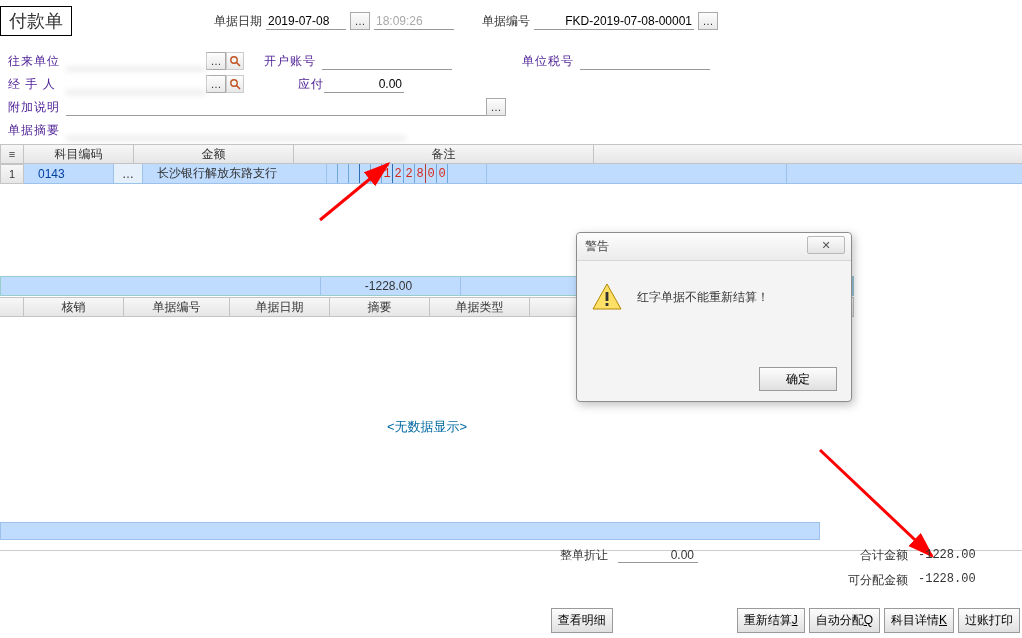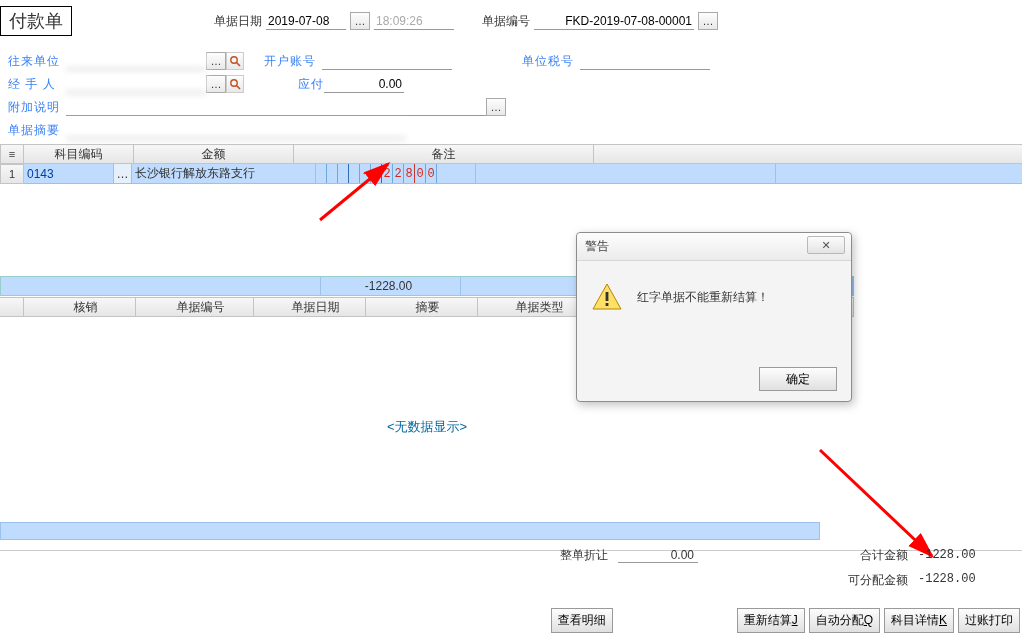--- a/index.html
+++ b/index.html
@@ -6,51 +6,51 @@
     body { font-family: "Microsoft YaHei", SimSun, sans-serif; font-size: 12px; background: #fff; color: #333; width: 1022px; height: 638px; overflow: hidden; position: relative; }
     
     .title-bar { padding: 6px 0; }
     .title-box { border: 1px solid #000; display: inline-block; padding: 2px 8px; font-size: 18px; font-weight: normal; }
     
     .header-row { display: flex; align-items: center; gap: 4px; padding: 0 4px; position: absolute; top: 12px; left: 200px; }
     .header-row .lbl { margin-left: 10px; }
     
     .form-area { padding: 2px 8px; }
     .form-row { display: flex; align-items: center; height: 22px; margin-bottom: 1px; }
-    .flabel { width: 58px; text-align: left; color: #3b82f6; letter-spacing: 1px; }
+    .flabel { width: 58px; text-align: left; color: #4c1d95; letter-spacing: 1px; }
     .finput { background: #fff; border: none; border-bottom: 1px solid #999; height: 18px; padding: 0 2px; font-size: 12px; }
     .finput.w1 { width: 140px; }
     .finput.w2 { width: 130px; }
     .finput.w3 { width: 80px; }
     .finput.wlong { width: 340px; }
     .finput.disabled { color: #aaa; }
     .btn-dots { width: 20px; height: 18px; border: 1px solid #aaa; background: linear-gradient(#fdfdfd,#e8e8e8); font-size: 11px; cursor: pointer; display: inline-flex; align-items: center; justify-content: center; }
     .btn-icon { width: 18px; height: 18px; border: 1px solid #ccc; background: linear-gradient(#fdfdfd,#e8e8e8); display: inline-flex; align-items: center; justify-content: center; cursor: pointer; }
     .gap { width: 20px; }
     
     .grid1-head { display: flex; background: linear-gradient(#f7f7f7,#e6e6e6); border-top: 1px solid #c4c4c4; border-bottom: 1px solid #c4c4c4; height: 20px; align-items: center; font-size: 12px; }
     .grid1-head > div { border-right: 1px solid #c4c4c4; text-align: center; height: 100%; display: flex; align-items: center; justify-content: center; }
     .rowsel { width: 24px; background: linear-gradient(#f7f7f7,#e6e6e6); border: 1px solid #c4c4c4; height: 20px; display:flex; align-items:center; justify-content:center; font-size:11px; color:#333;}
     
     .grid1-row { display: flex; background: #bfdcff; height: 20px; align-items: center; border-bottom: 1px solid #9cc2eb; }
-    .grid1-row > div { border-right: 1px solid #9cc2eb; height: 100%; display: flex; align-items: center; padding: 0 3px; font-size: 12px; }
+    .grid1-row > div { border-right: 1px solid #9cc2eb; height: 100%; display: flex; align-items: center; padding: 0 14px; font-size: 12px; }
     .code-cell { color: #003f9f; }
     
     .amount-grid { display: flex; height: 100%; align-items: center; }
     .amount-grid span { width: 11px; border-right: 1px solid #6fa8dc; height: 100%; display:flex; align-items:center; justify-content:center; color: #d6281a; font-family: "Courier New", monospace; font-size: 12px; }
     .amount-grid span.sep-b { border-right: 1px solid #2d6db3; }
     .amount-grid span.sep-r { border-right: 1px solid #c23a2e; }
     
     .arrow-svg { position: absolute; pointer-events: none; }
     
     .mid-bar { position: absolute; top: 276px; left: 0; width: 854px; height: 20px; background: #bfdcff; border: 1px solid #9cc; display: flex; }
     .mid-bar .cell { border-right: 1px solid #9cc2eb; height: 100%; display:flex; align-items:center; justify-content:flex-end; padding-right:4px; }
     .mid-total { width: 460px; text-align: center !important; justify-content: center !important; font-weight: normal; }
     
-    .grid2-head { position: absolute; top: 297px; left: 0; width: 854px; display: flex; background: linear-gradient(#f7f7f7,#e6e6e6); border-top: 1px solid #c4c4c4; border-bottom: 1px solid #c4c4c4; height: 20px; gap: 12px; }
+    .grid2-head { position: absolute; top: 297px; left: 0; width: 854px; display: flex; background: linear-gradient(#f7f7f7,#e6e6e6); border-top: 1px solid #c4c4c4; border-bottom: 1px solid #c4c4c4; height: 20px; }
     .grid2-head > div { border-right: 1px solid #c4c4c4; display:flex; align-items:center; justify-content:center; }
     
     .no-data { position: absolute; top: 418px; left: 0; width: 854px; text-align: center; color: #0369a1; font-size: 13px; }
     
     .bottom-blue { position: absolute; top: 522px; left: 0; width: 820px; height: 18px; background: #bfdcff; border: 1px solid #9cc2eb; }
     .sep-line { position: absolute; top: 550px; left: 0; width: 1022px; height: 1px; background: #ccc; }
     
     .totals-row { position: absolute; top: 555px; left: 0; width: 1022px; display: flex; align-items: center; }
     .discount-lbl { position: absolute; left: 560px; }
     .discount-val { position: absolute; left: 618px; width: 80px; border-bottom: 1px solid #999; text-align: right; padding-right: 4px; }

